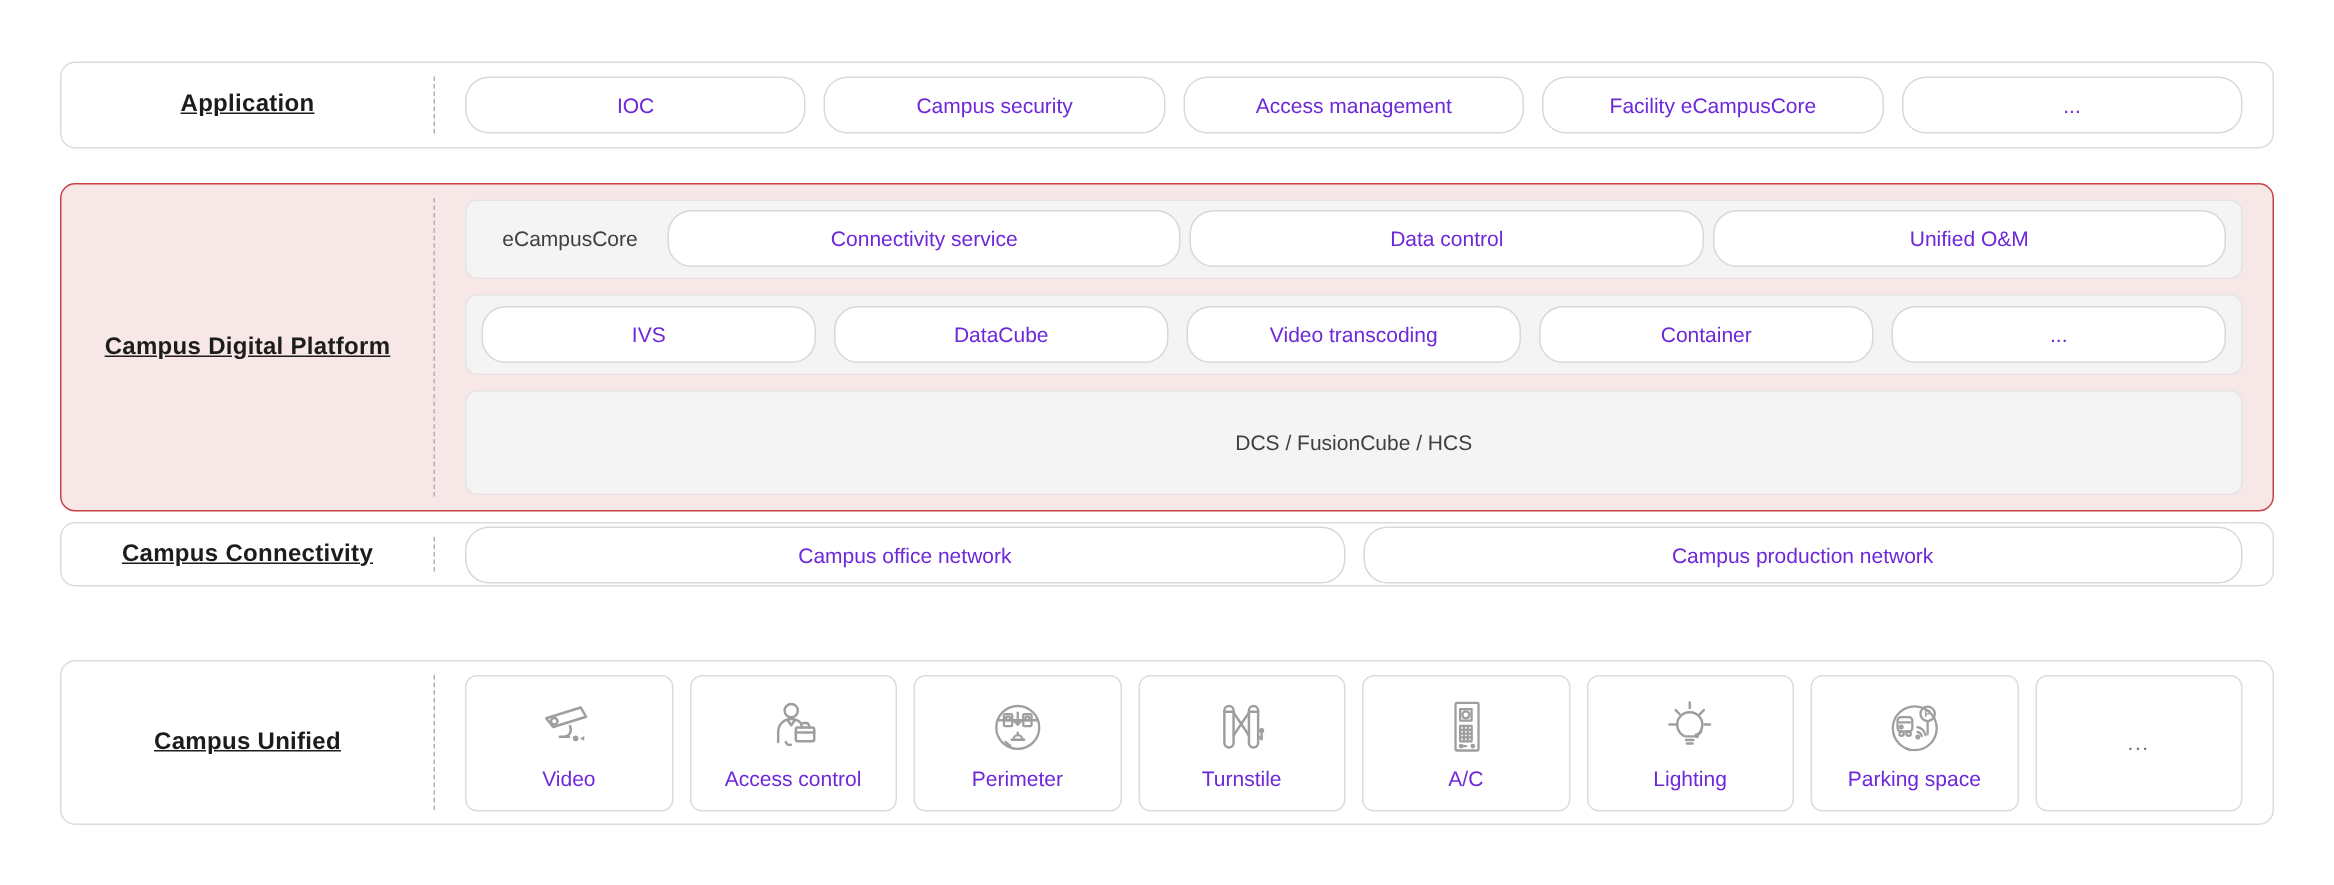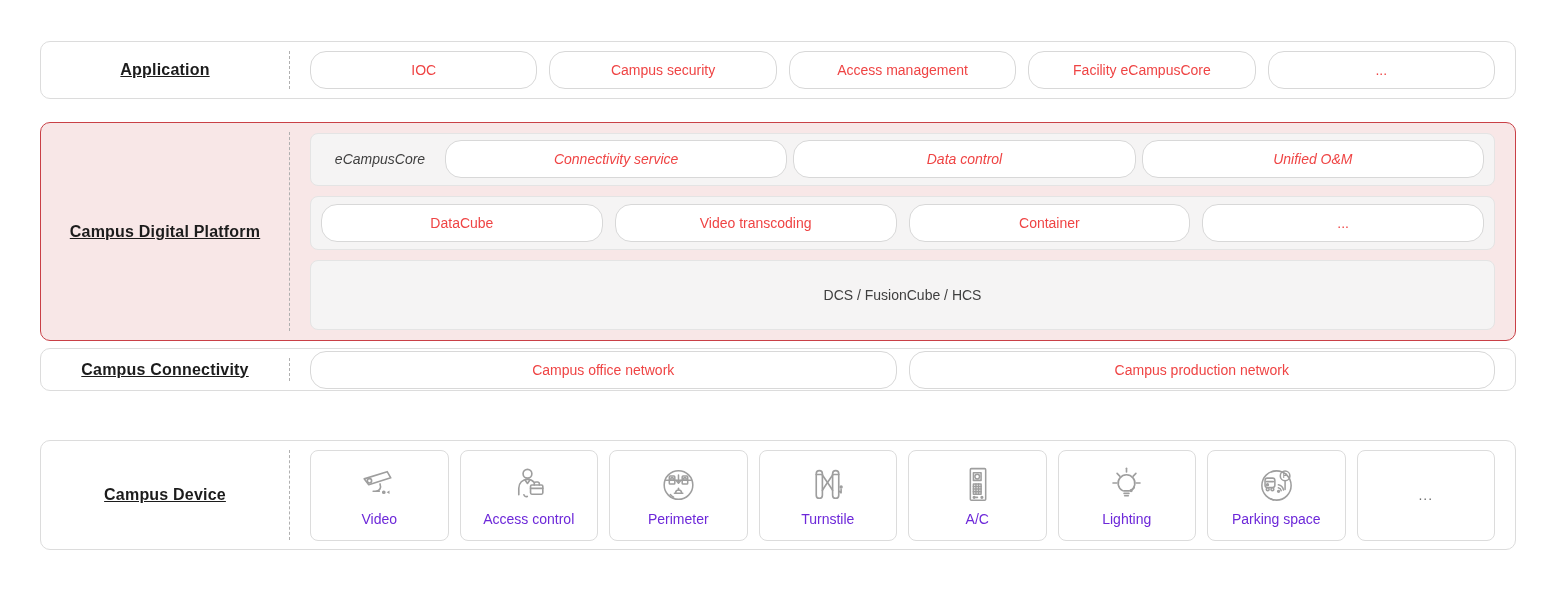--- a/index.html
+++ b/index.html
@@ -28,28 +28,28 @@
     min-width:0;
   }
   .band-content.column {
     flex-direction:column; align-items:stretch; justify-content:center;
     gap:10px; padding:10px 20px;
   }
 
   .pill {
     flex:1; height:36px; background:#ffffff; border:1px solid #d8d8d8;
     border-radius:16px; display:flex; align-items:center; justify-content:center;
-    font-size:14px; color:#ef4444; white-space:nowrap; min-width:0;
+    font-size:14px; color:#6d28d9; white-space:nowrap; min-width:0;
   }
 
   .gray-panel {
     background:#f5f4f4; border:1px solid #e4e4e4; border-radius:8px;
     display:flex; align-items:center; box-sizing:border-box;
   }
-  .core-row { height:57px; padding:0 10px; gap:6px;font-style:italic; }
+  .core-row { height:57px; padding:0 10px; gap:6px; }
   .core-label {
     flex:0 0 118px; text-align:center; font-size:14px; color:#3f3f3f; white-space:nowrap;
   }
   .mid-row  { height:59px; padding:0 10px; gap:12px; }
   .infra-row { height:76px; justify-content:center; font-size:14px; color:#3f3f3f; }
 
   .net-pill { flex:1; }
 
   .device-card {
     flex:1; height:89px; background:#ffffff; border:1px solid #dcdcdc;
@@ -191,20 +191,21 @@
     <div class="band-content column">
 
       <div class="gray-panel core-row">
         <span class="core-label">eCampusCore</span>
         <div class="pill">Connectivity service</div>
         <div class="pill">Data control</div>
         <div class="pill">Unified O&amp;M</div>
       </div>
 
       <div class="gray-panel mid-row">
+        <div class="pill">IVS</div>
         <div class="pill">DataCube</div>
         <div class="pill">Video transcoding</div>
         <div class="pill">Container</div>
         <div class="pill">...</div>
       </div>
 
       <div class="gray-panel infra-row">
         <span>DCS / FusionCube / HCS</span>
       </div>
 
@@ -214,21 +215,21 @@
   <section class="band" id="band-connectivity">
     <div class="band-label">Campus Connectivity</div>
     <div class="band-divider"></div>
     <div class="band-content">
       <div class="pill net-pill">Campus office network</div>
       <div class="pill net-pill">Campus production network</div>
     </div>
   </section>
 
   <section class="band" id="band-device">
-    <div class="band-label">Campus Device</div>
+    <div class="band-label">Campus Unified</div>
     <div class="band-divider"></div>
     <div class="band-content" style="gap:11px;">
 
       <div class="device-card">
         <svg class="dev-icon" viewBox="0 0 44 44">
             <use href="#sym-video-camera-icon"></use>
           </svg>
         <span class="dev-label">Video</span>
       </div>
 

